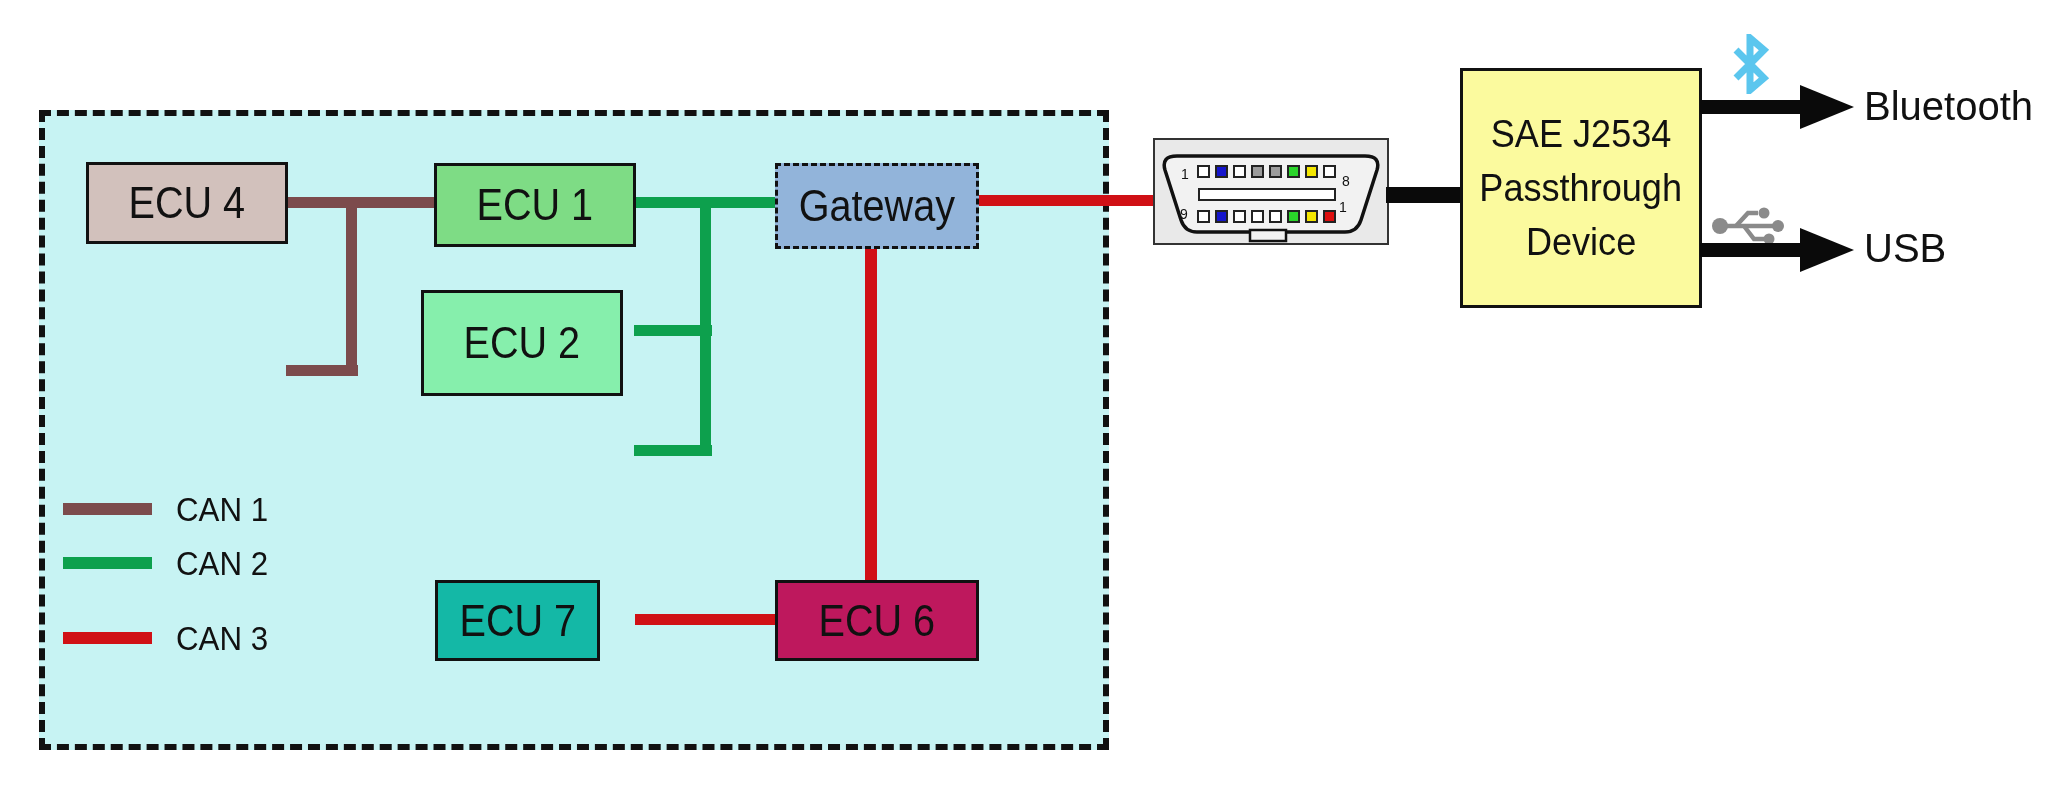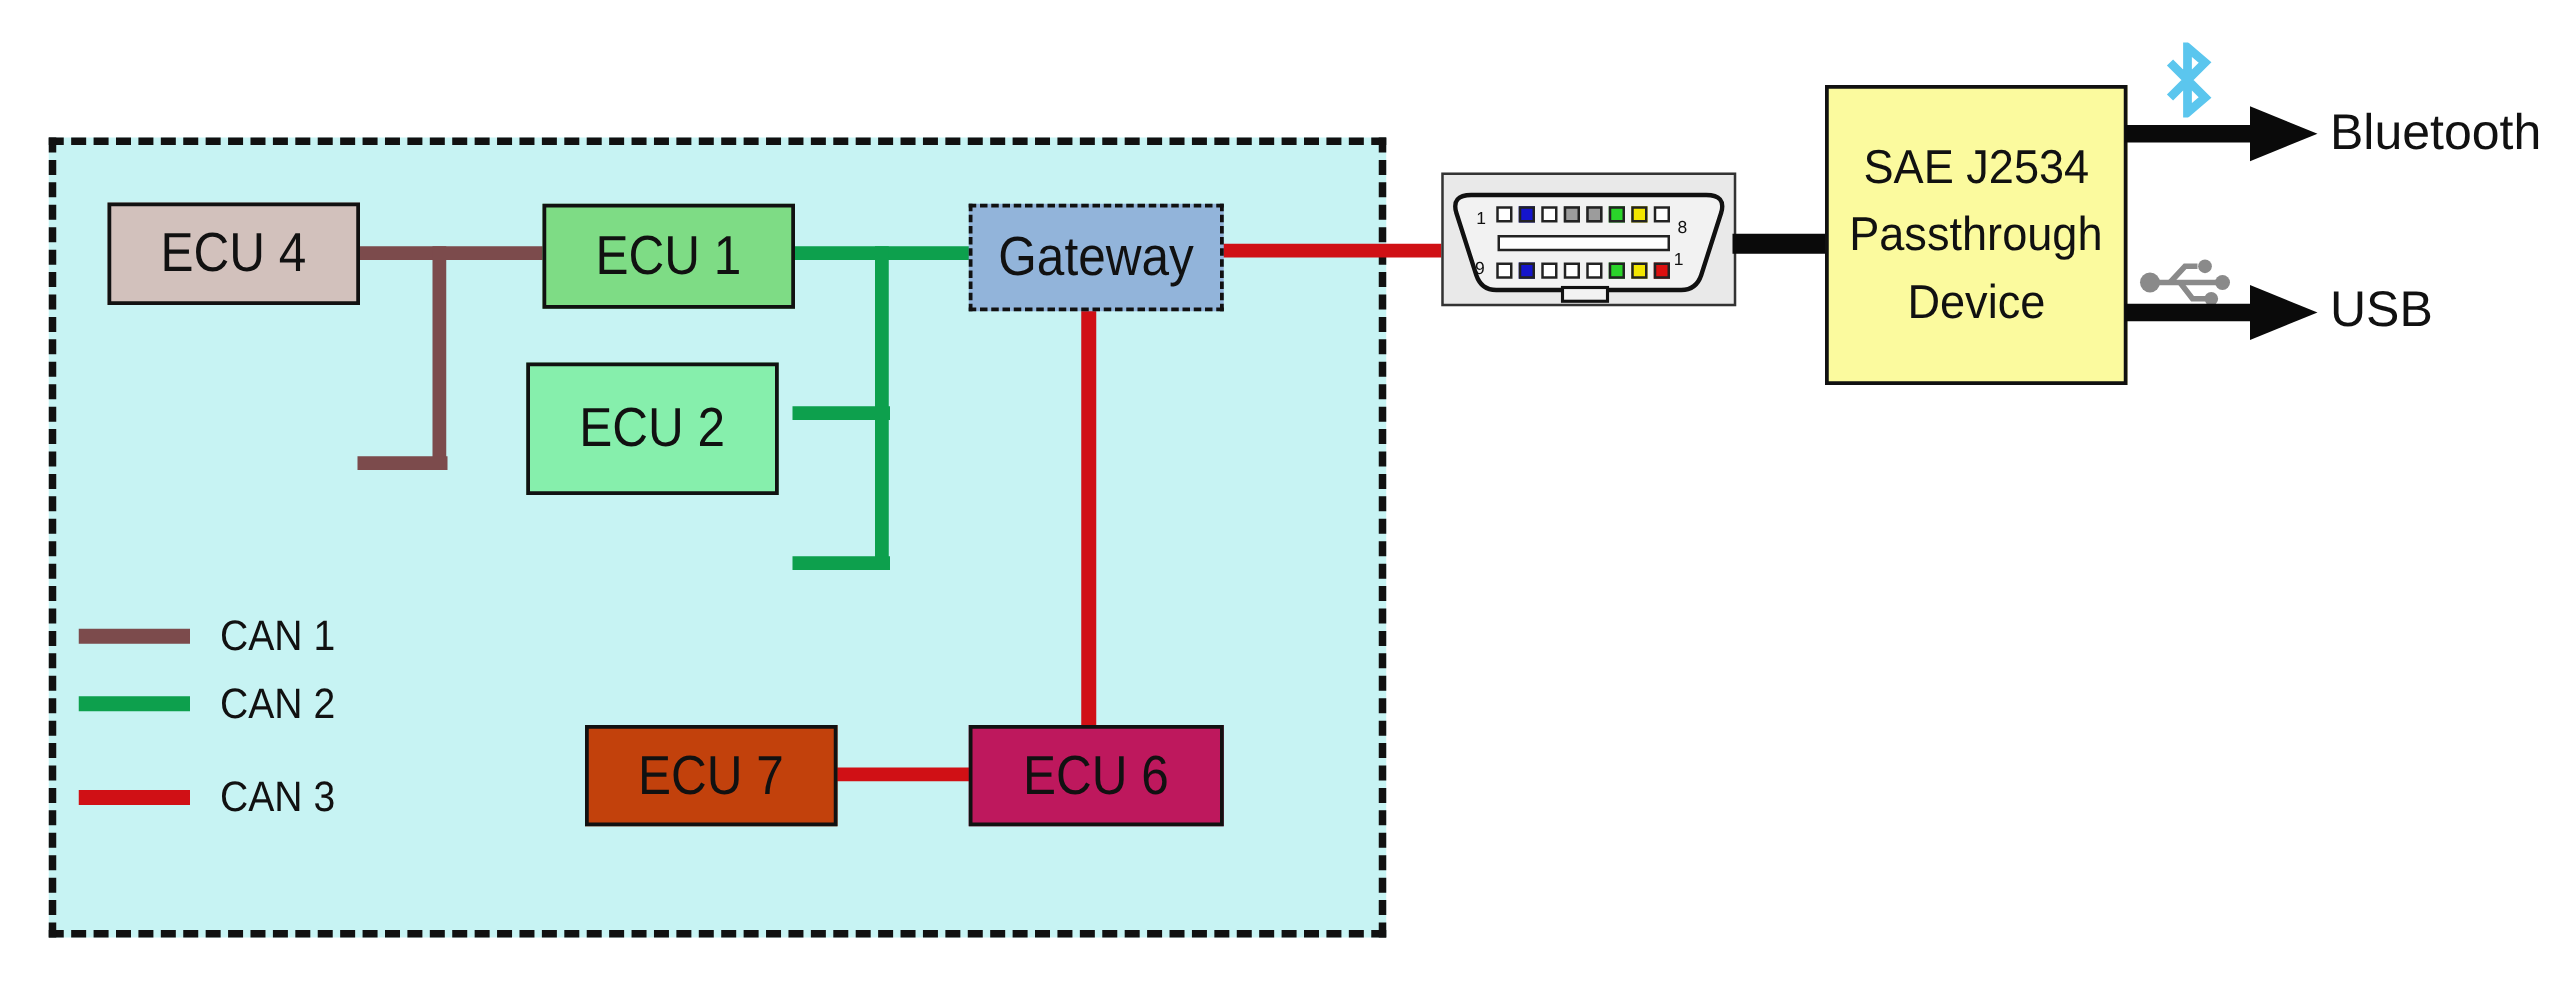--- a/index.html
+++ b/index.html
@@ -66,21 +66,21 @@
 
   <div class="node" style="left: 86px; top: 162px; width: 202px; height: 82px; background-color: rgb(210, 193, 188);">
     <span class="nodelabel">ECU 4</span>
   </div>
   <div class="node" style="left: 434px; top: 163px; width: 202px; height: 84px; background-color: rgb(126, 220, 133);">
     <span class="nodelabel">ECU 1</span>
   </div>
   <div class="node" style="left: 421px; top: 290px; width: 202px; height: 106px; background-color: #86efac;">
     <span class="nodelabel">ECU 2</span>
   </div>
-  <div class="node" style="left: 435px; top: 580px; width: 202px; height: 81px; background-color: #c2410c; margin-left: 33px;">
+  <div class="node" style="left: 435px; top: 580px; width: 165px; height: 81px; background-color: #14b8a6;">
     <span class="nodelabel">ECU 7</span>
   </div>
   <div class="node" style="left: 775px; top: 580px; width: 204px; height: 81px; background-color: #be185d;">
     <span class="nodelabel">ECU 6</span>
   </div>
   <div class="node dashed" style="left: 775px; top: 163px; width: 204px; height: 86px; background-color: rgb(146, 180, 218);">
     <span class="nodelabel">Gateway</span>
   </div>
 
   <div class="legend-row" style="left:63px;top:489px;">

